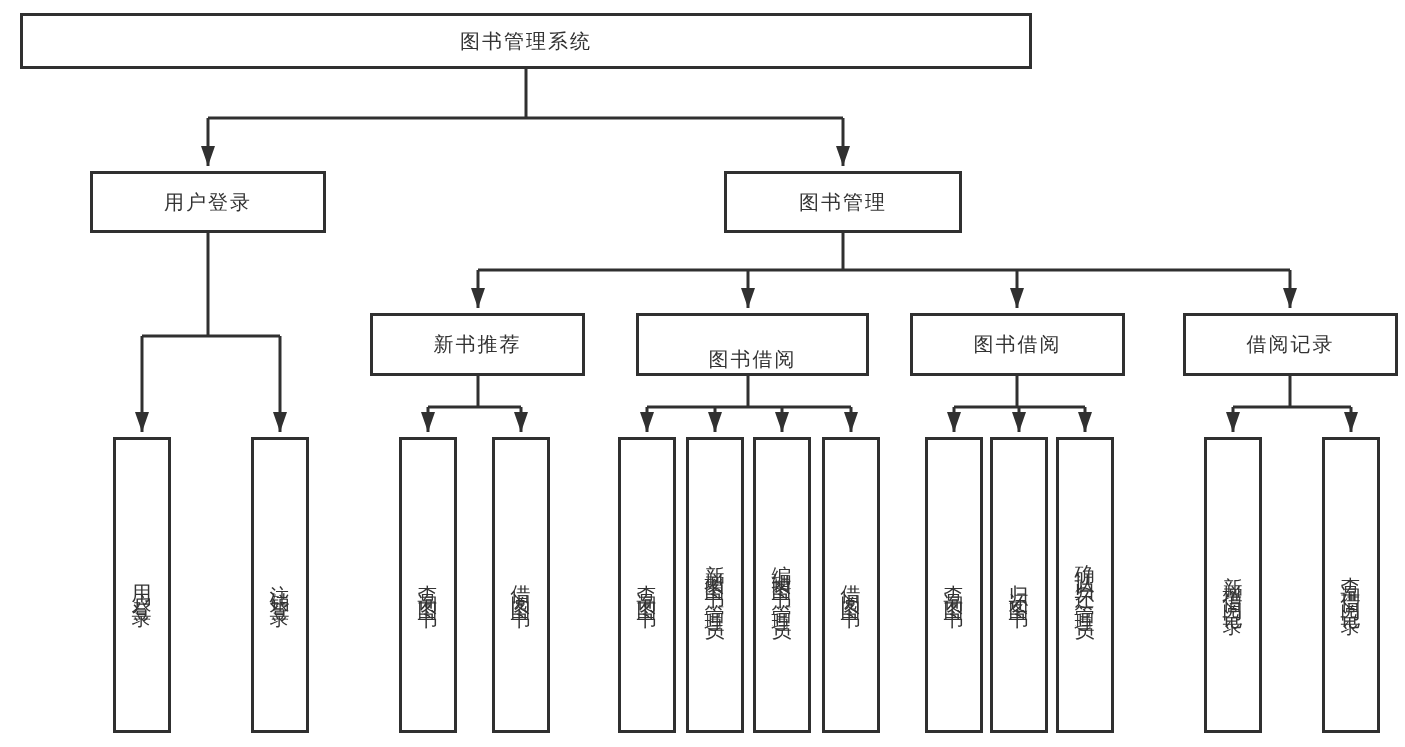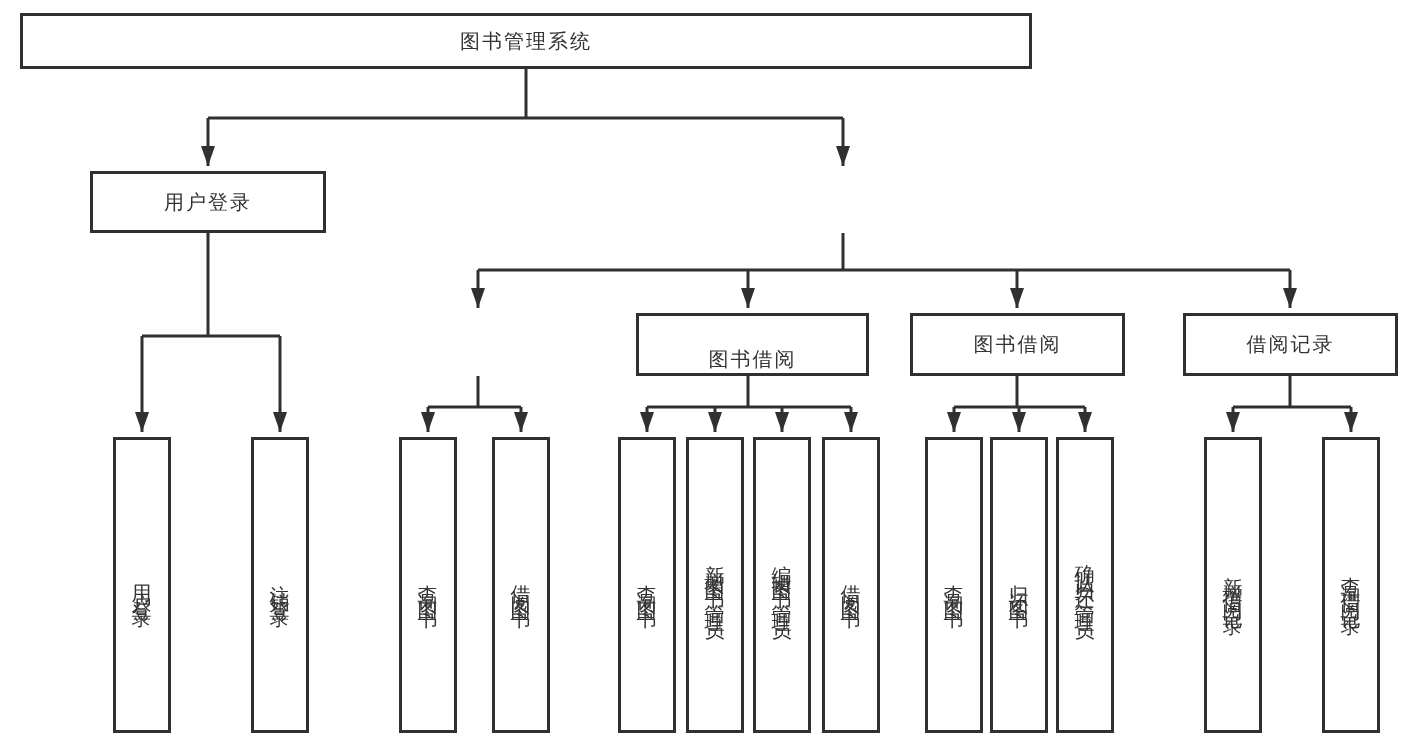--- a/index.html
+++ b/index.html
@@ -103,21 +103,27 @@
     </g>
   </svg>
 
   <div class="box h root">
     <span>图书管理系统</span>
   </div>
 
   <div class="box h lvl2" style="left:82px;width:236px;">
     <span>用户登录</span>
   </div>
+  <div class="box h lvl2" style="left:716px;width:238px;">
+    <span>图书管理</span>
+  </div>
 
+  <div class="box h lvl3" style="left:362px;width:215px;">
+    <span>新书推荐</span>
+  </div>
   <div class="box h lvl3" style="left:628px;width:233px;align-items:flex-end;">
     <span>图书借阅</span>
   </div>
   <div class="box h lvl3" style="left:902px;width:215px;">
     <span>图书借阅</span>
   </div>
   <div class="box h lvl3" style="left:1175px;width:215px;">
     <span>借阅记录</span>
   </div>
 

